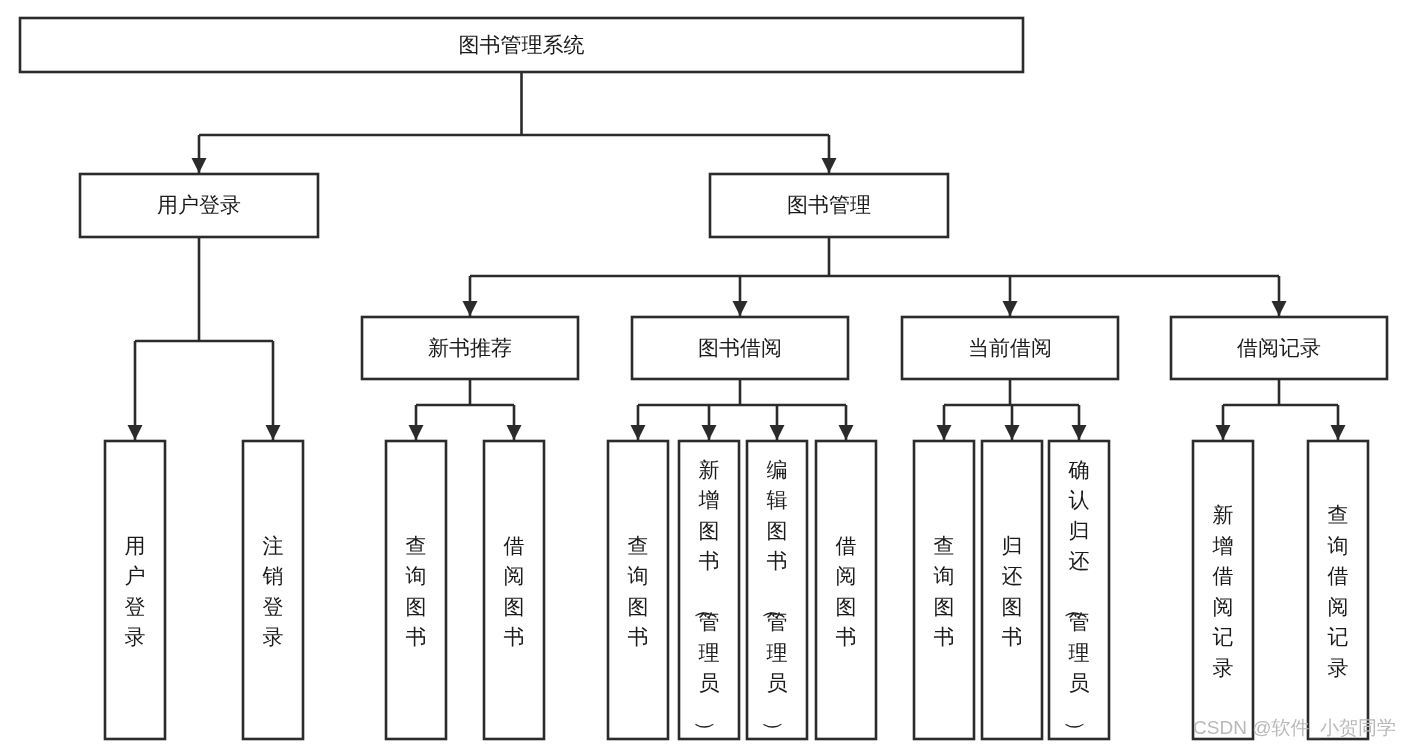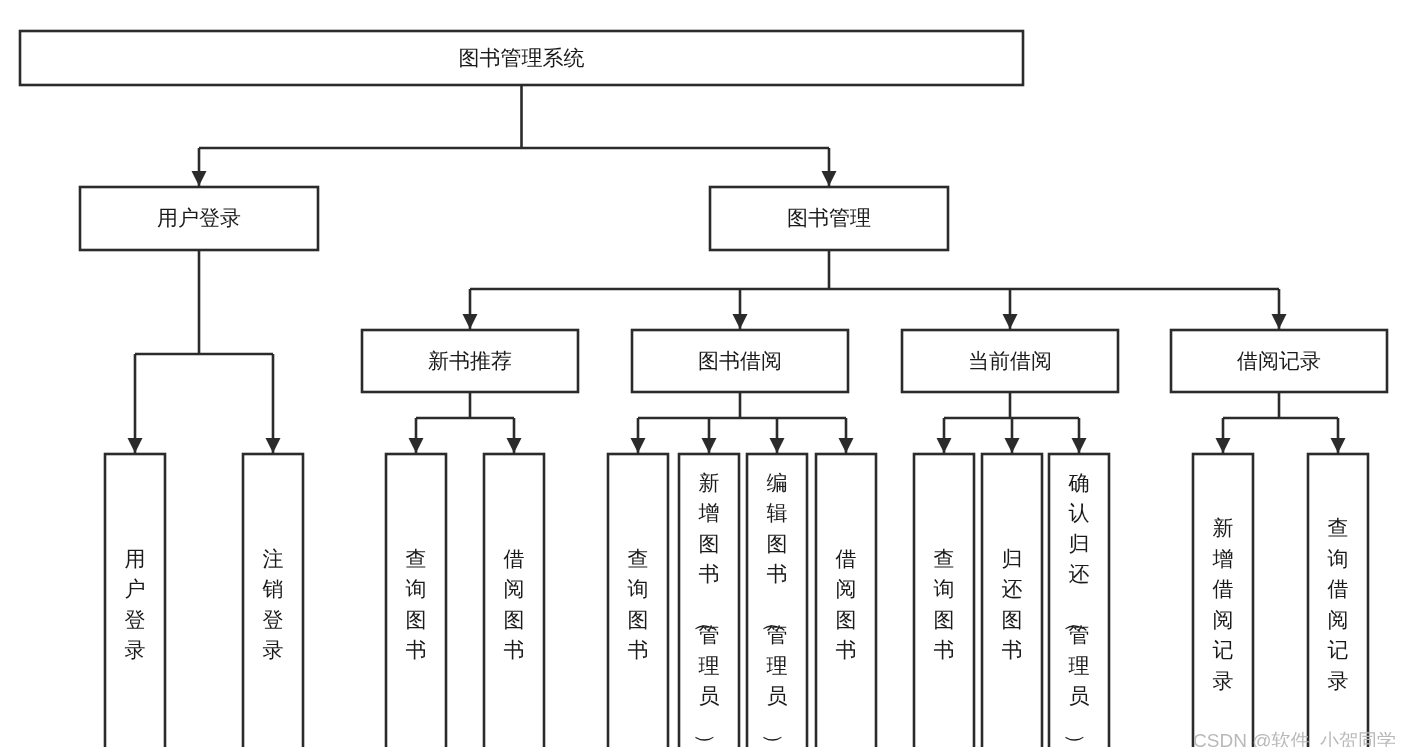--- a/index.html
+++ b/index.html
@@ -10,21 +10,21 @@
   body {
     width: 1405px;
     height: 747px;
     font-family: "Liberation Sans", "DejaVu Sans", sans-serif;
     overflow: hidden;
     position: relative;
   }
   #diagram-root {
     position: absolute;
     left: 0;
-    top: 17px;
+    top: 4px;
     width: 1405px;
     height: 599px;
   }
   svg#flowchart {
     display: block;
     width: 1405px;
     height: 747px;
   }
   .node-box {
     fill: #ffffff;

